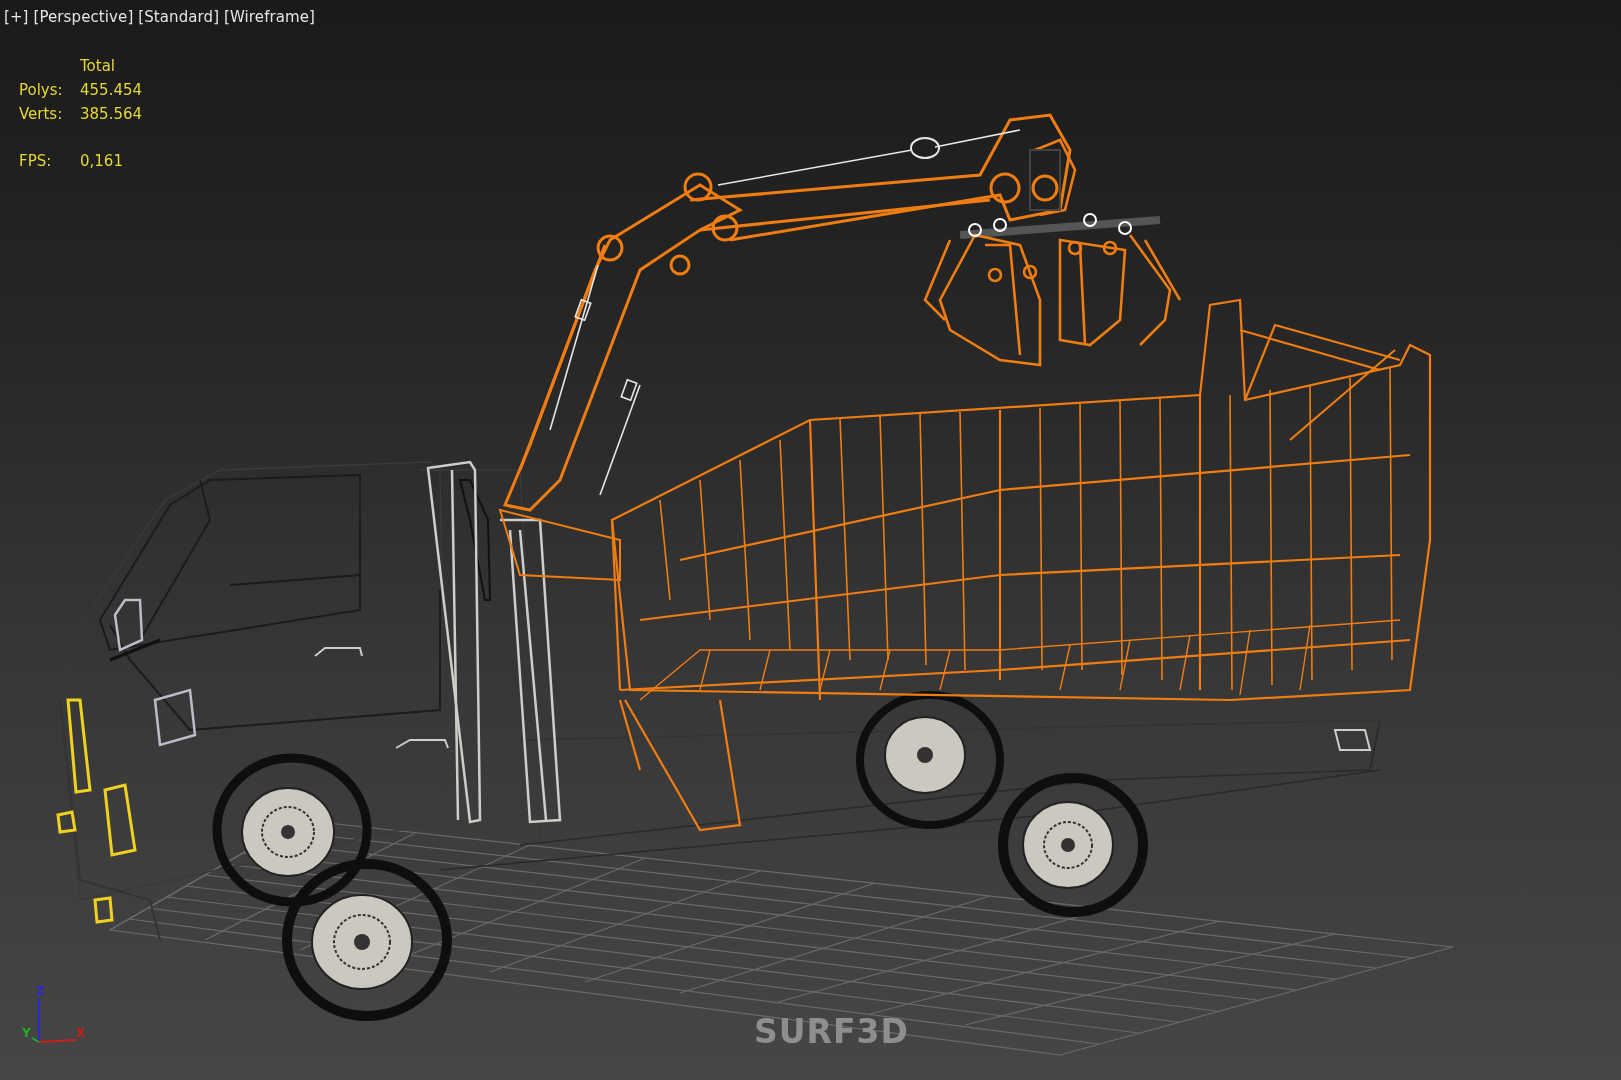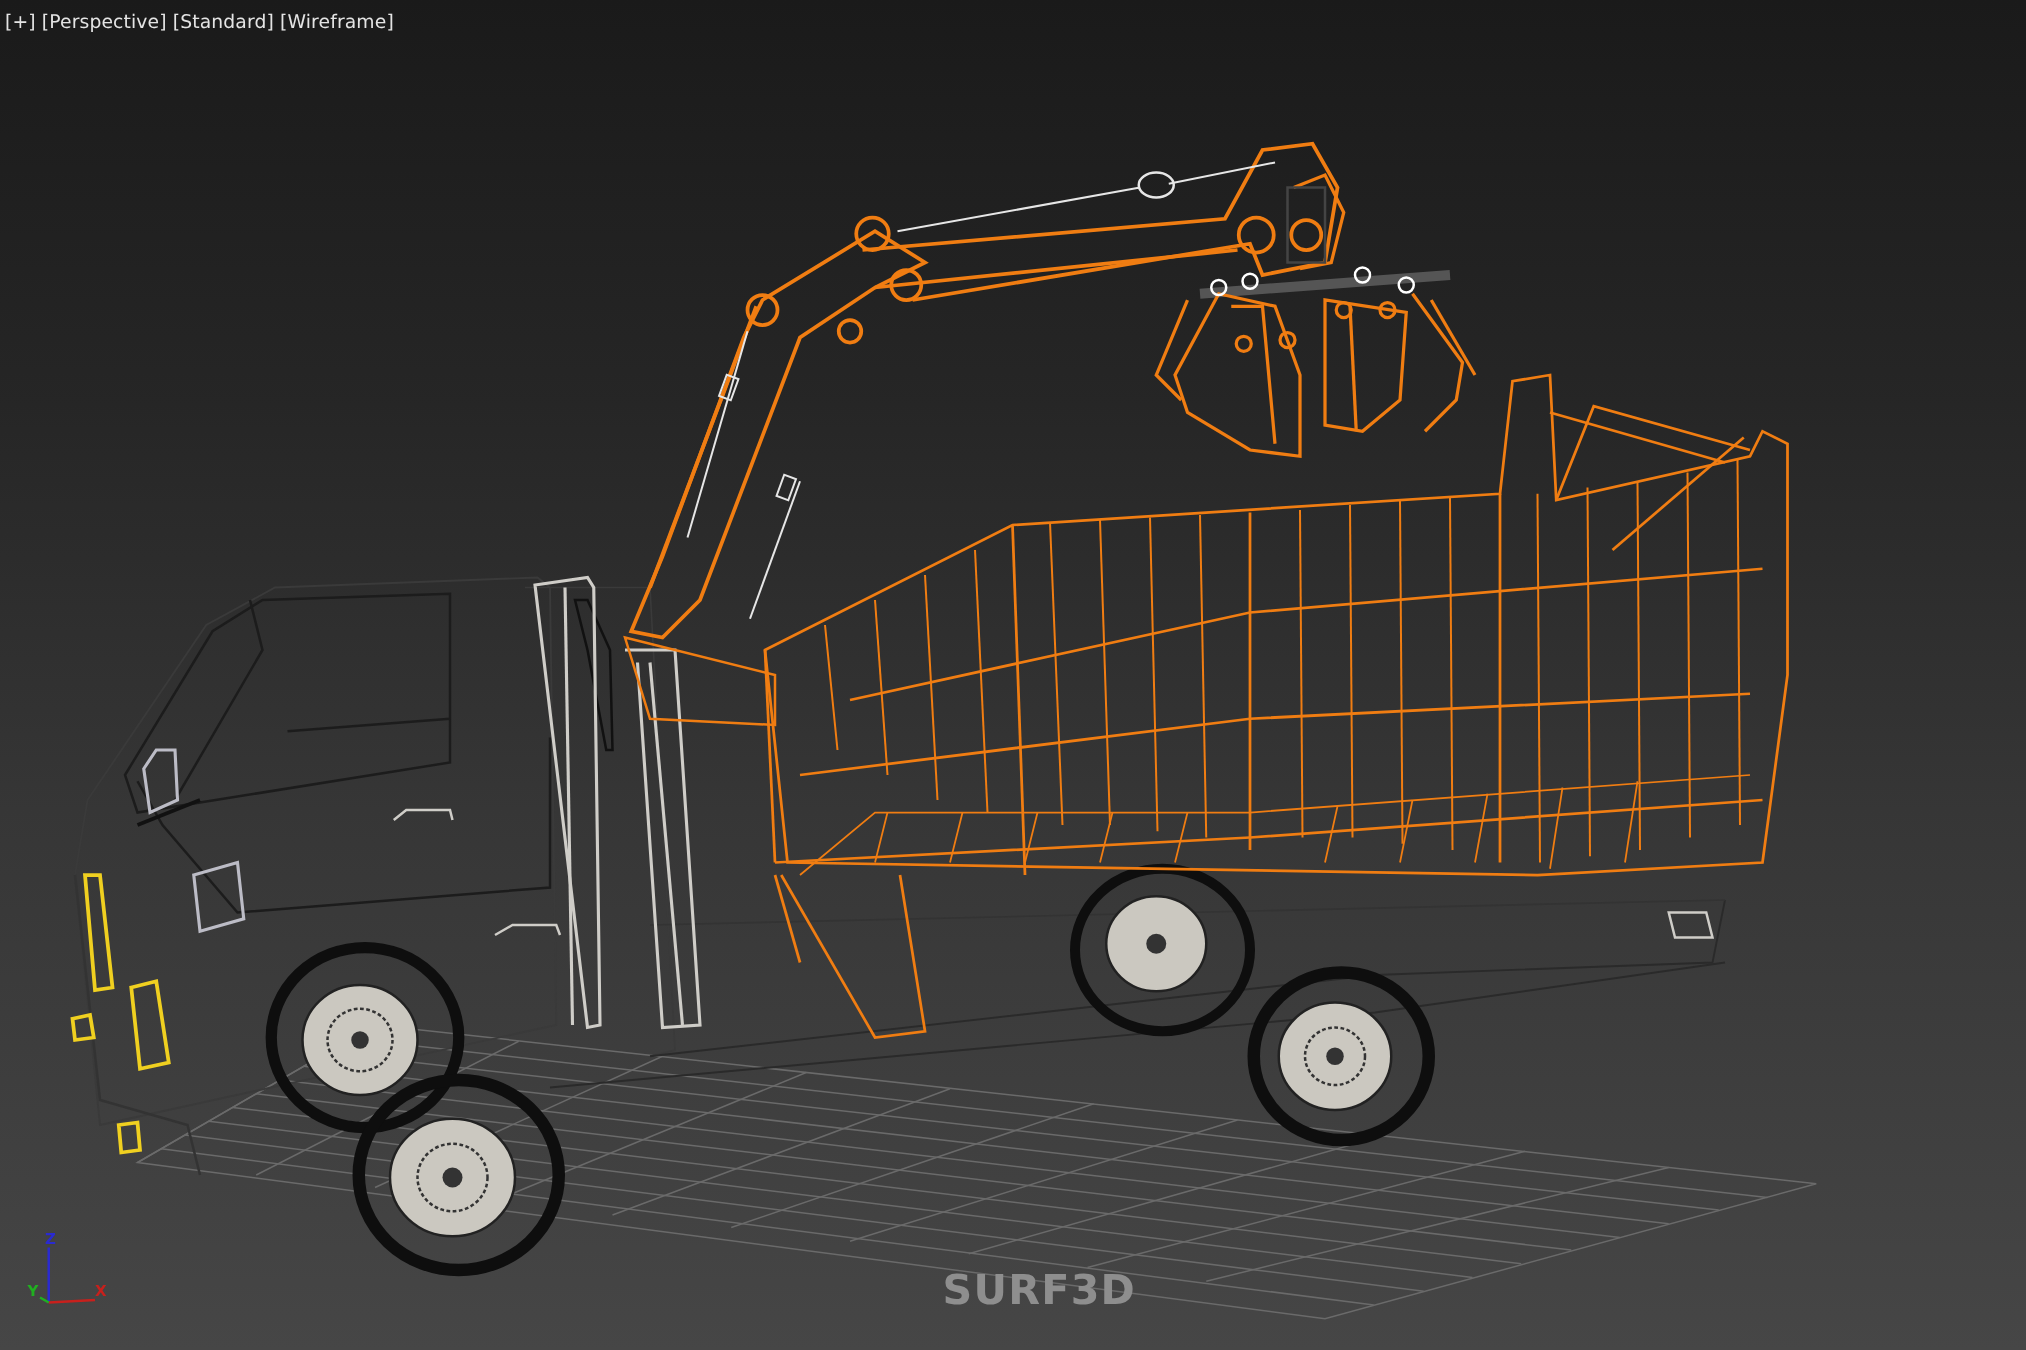--- a/index.html
+++ b/index.html
@@ -21,20 +21,36 @@
 
 <div class="viewport">
 
   <div class="vp-label">
     <span>[+]</span>
     <span>[Perspective]</span>
     <span>[Standard]</span>
     <span>[Wireframe]</span>
   </div>
 
+  <div class="stats">
+    <div class="head">Total</div>
+    <div class="row">
+      <span class="k">Polys:</span>
+      <span>455.454</span>
+    </div>
+    <div class="row">
+      <span class="k">Verts:</span>
+      <span>385.564</span>
+    </div>
+    <div class="gap"></div>
+    <div class="row">
+      <span class="k">FPS:</span>
+      <span>0,161</span>
+    </div>
+  </div>
 
   <svg class="scene" width="1621" height="1080" viewBox="0 0 1621 1080">
 
     <g stroke="#6a6a6a" stroke-width="1.2" fill="none">
       <polygon points="300,820 1453,947 1060,1055 110,930"></polygon>
       <line x1="300" y1="820" x2="110" y2="930"></line>
       <line x1="415" y1="833" x2="205" y2="940"></line>
       <line x1="530" y1="845" x2="300" y2="950"></line>
       <line x1="645" y1="858" x2="395" y2="961"></line>
       <line x1="760" y1="871" x2="490" y2="972"></line>

